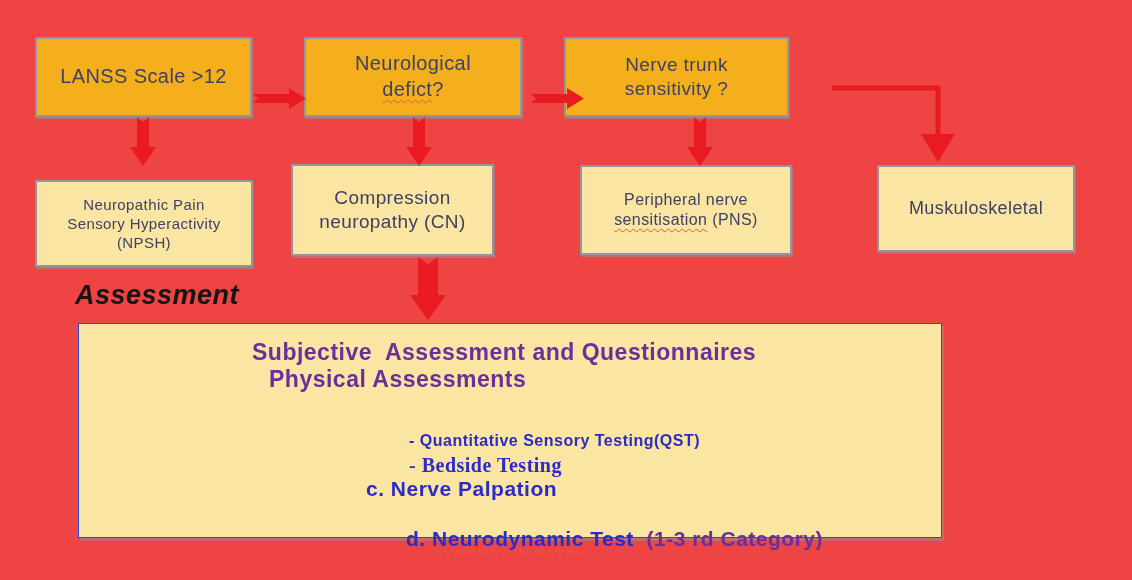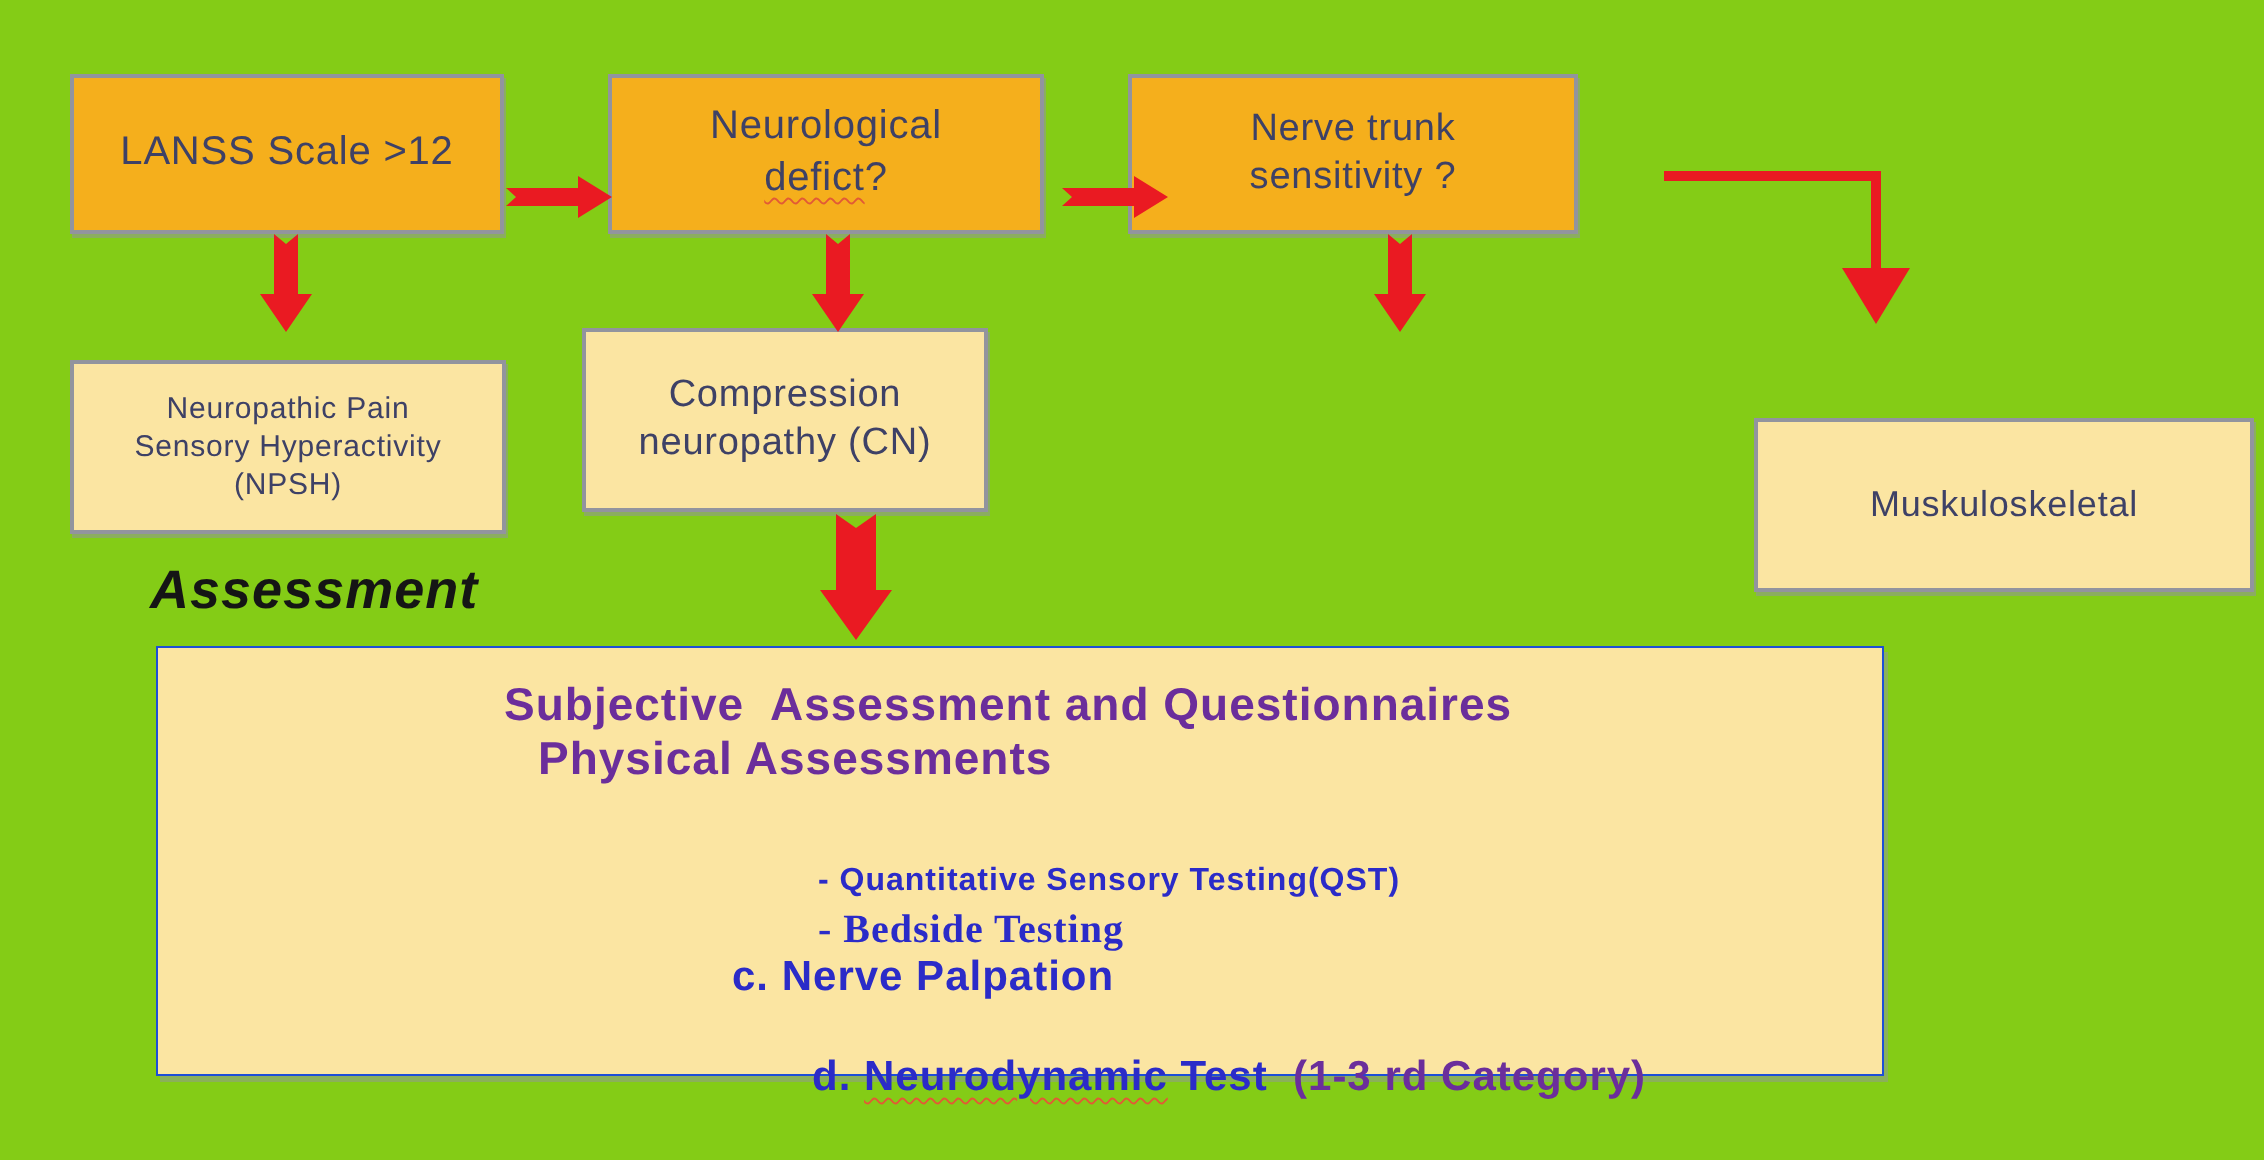--- a/index.html
+++ b/index.html
@@ -1,35 +1,35 @@
 <!DOCTYPE html>
 <html><head>
 <meta charset="utf-8">
 <style>
   html,body{margin:0;padding:0;background:#ffffff;}
   .stage{
-    position:relative;width:1132px;height:580px;background:#84cc16;overflow:hidden;
+    position:relative;width:1132px;height:580px;background:#ef4444;overflow:hidden;
     font-family:"Liberation Sans","DejaVu Sans",sans-serif;
   }
   .box{
     position:absolute;display:flex;align-items:center;justify-content:center;
     text-align:center;box-sizing:border-box;
     border:2px solid #92949E;
     box-shadow:1px 2px 0 rgba(146,148,158,.55);
     color:#3E4166;letter-spacing:.4px;line-height:1.28;
   }
   .orange{background:#F5AF1C;}
   .cream{background:#FBE5A2;}
   .box-a{left:35px;top:37px;width:217px;height:80px;font-size:20px;}
   .box-b{left:304px;top:37px;width:218px;height:80px;font-size:20px;}
   .box-c{left:564px;top:37px;width:225px;height:80px;font-size:19px;}
   .box-d{left:35px;top:180px;width:218px;height:87px;font-size:15px;}
   .box-e{left:291px;top:164px;width:203px;height:92px;font-size:19px;}
   .box-f{left:580px;top:165px;width:212px;height:90px;font-size:16px;}
-  .box-g{left:877px;top:165px;width:250px;height:87px;font-size:18px;margin-top:44px;}
+  .box-g{left:877px;top:165px;width:198px;height:87px;font-size:18px;}
   .squiggle{
     text-decoration:underline;text-decoration-style:wavy;
     text-decoration-color:#E25A35;text-decoration-thickness:1px;text-underline-offset:3px;
   }
   .arrow{position:absolute;}
   .heading{
     position:absolute;left:75px;top:280px;
     font-size:27px;font-weight:bold;font-style:italic;color:#151515;letter-spacing:.5px;
   }
   .panel{
@@ -82,20 +82,26 @@
     </div>
   </div>
 
   <div class="box cream box-e">
     <div>
       <span>Compression</span><br>
       <span>neuropathy (CN)</span>
     </div>
   </div>
 
+  <div class="box cream box-f">
+    <div>
+      <span>Peripheral nerve</span><br>
+      <span class="squiggle">sensitisation</span><span> (PNS)</span>
+    </div>
+  </div>
 
   <div class="box cream box-g">
     <div>Muskuloskeletal</div>
   </div>
 
   <svg class="arrow" style="left:253px;top:86px;" width="53" height="25" viewBox="0 0 53 25">
     <polygon points="0,8 36,8 36,2 53,12.5 36,23 36,17 0,17 5,12.5" fill="#EA1A22"></polygon>
   </svg>
   <svg class="arrow" style="left:531px;top:86px;" width="53" height="25" viewBox="0 0 53 25">
     <polygon points="0,8 36,8 36,2 53,12.5 36,23 36,17 0,17 5,12.5" fill="#EA1A22"></polygon>

